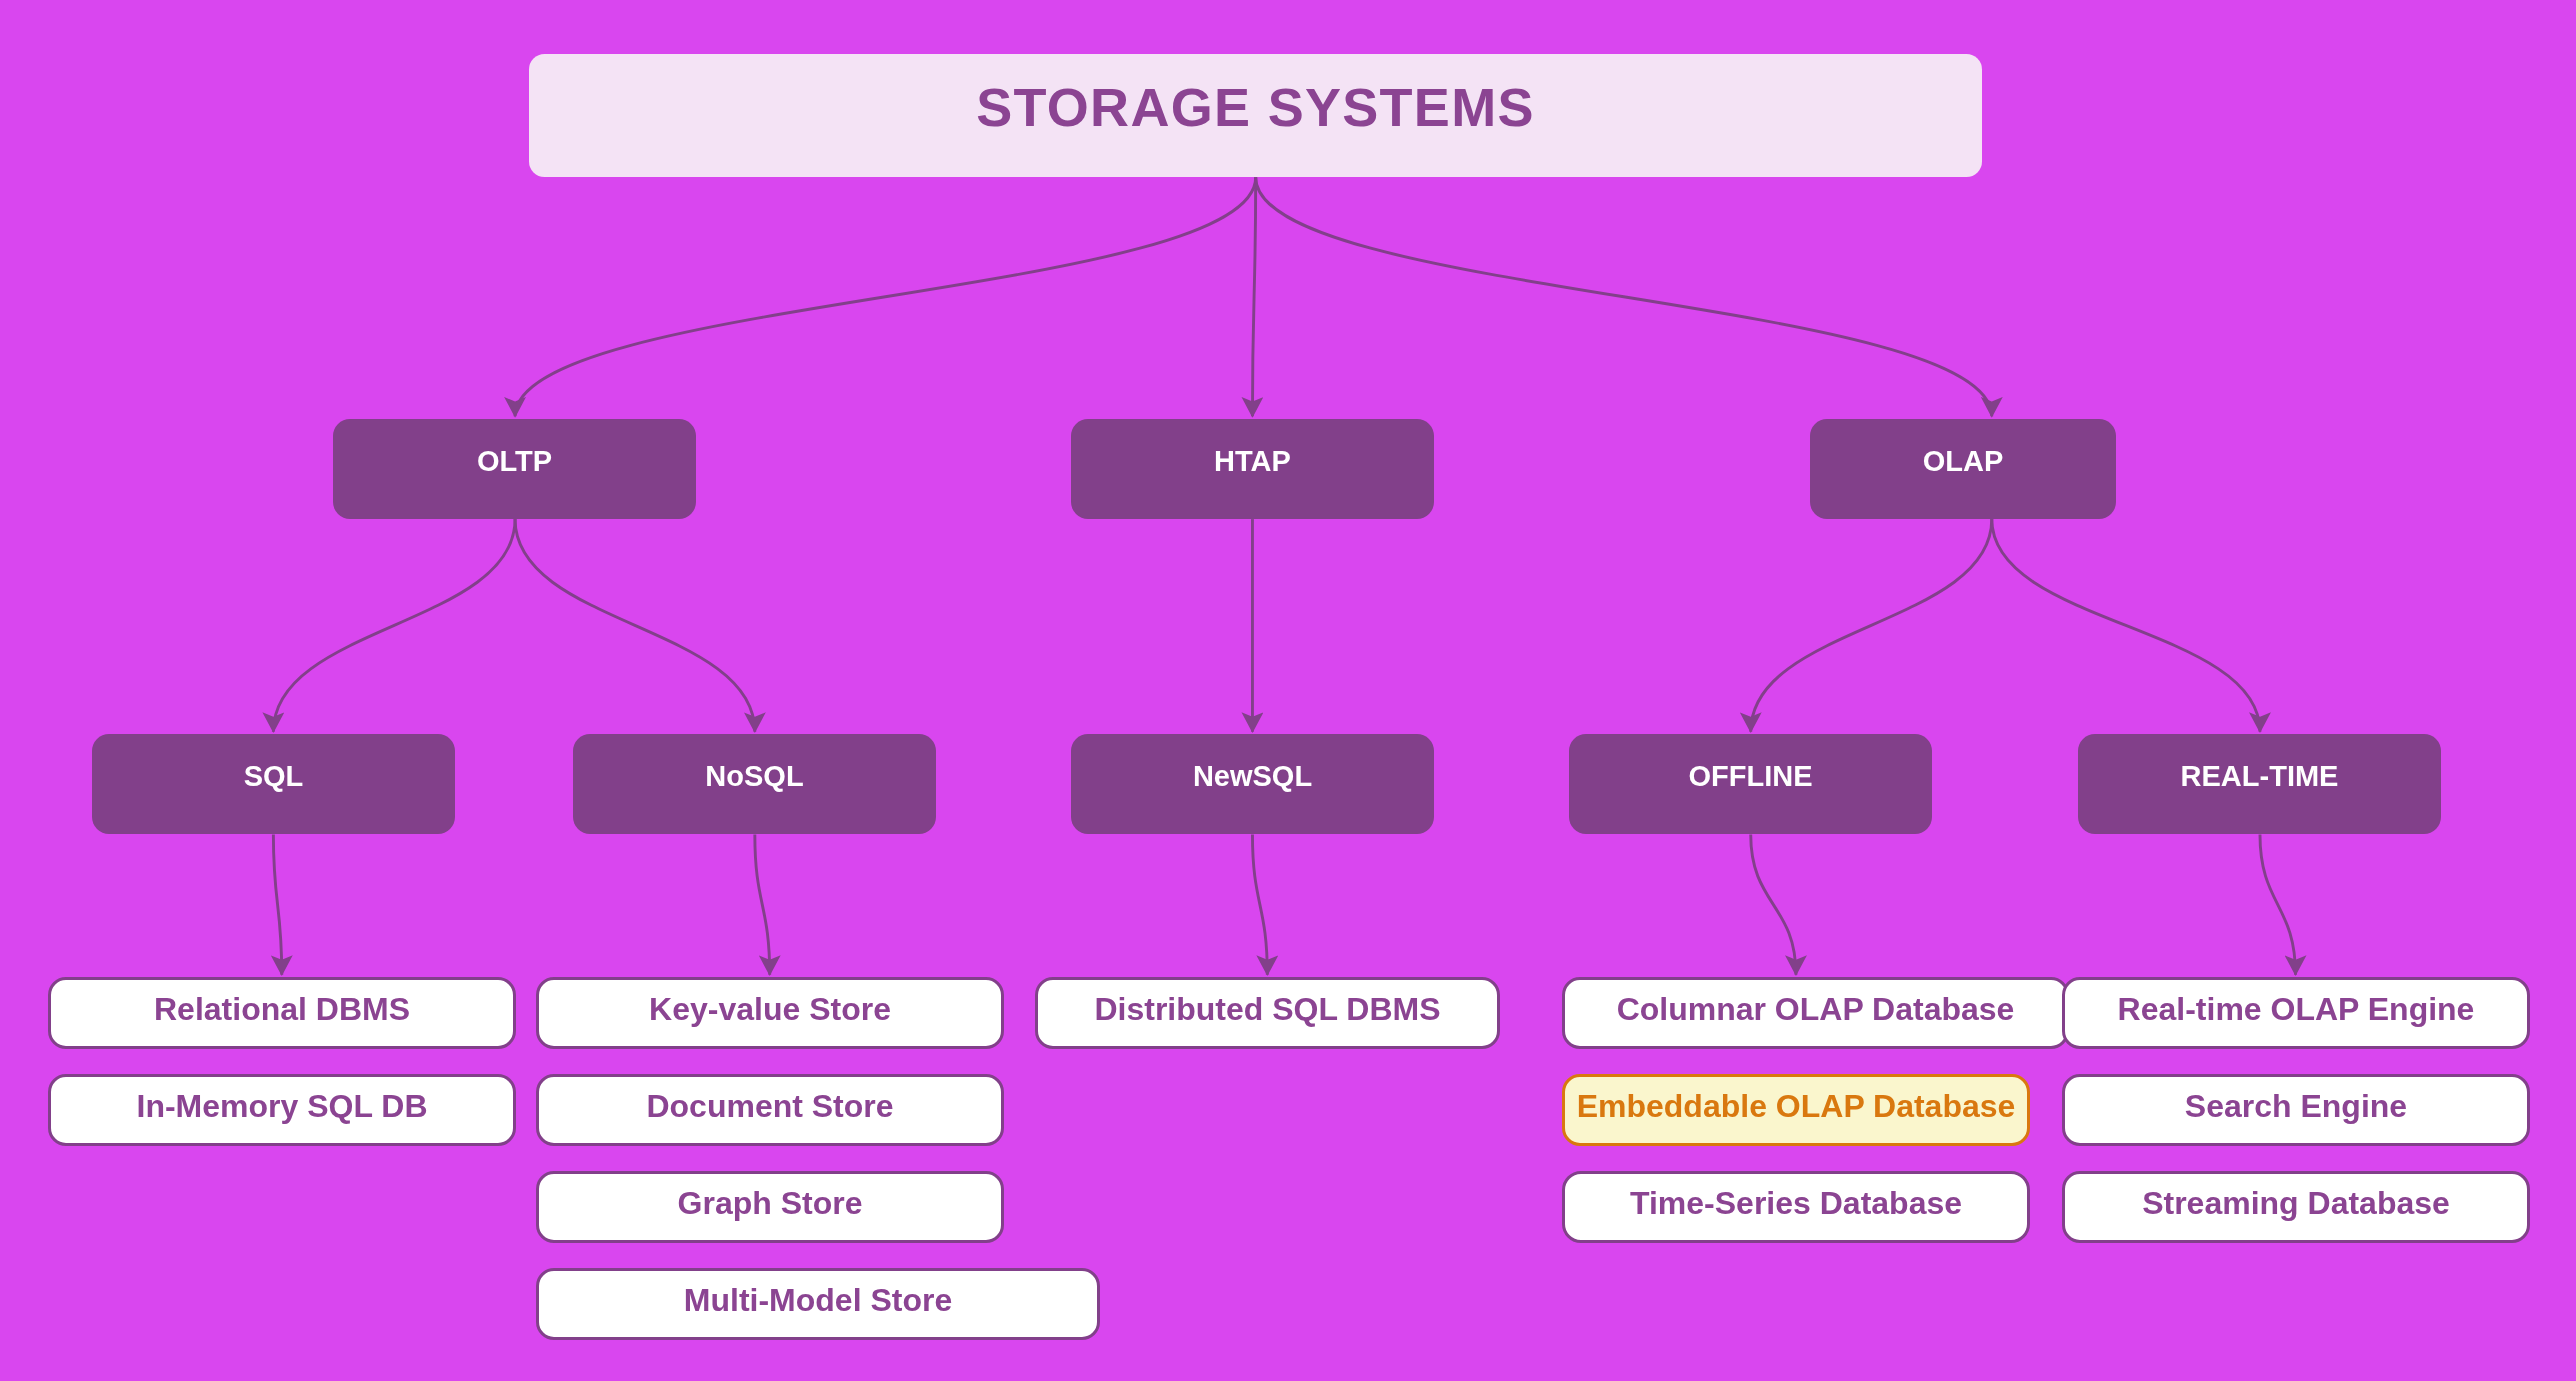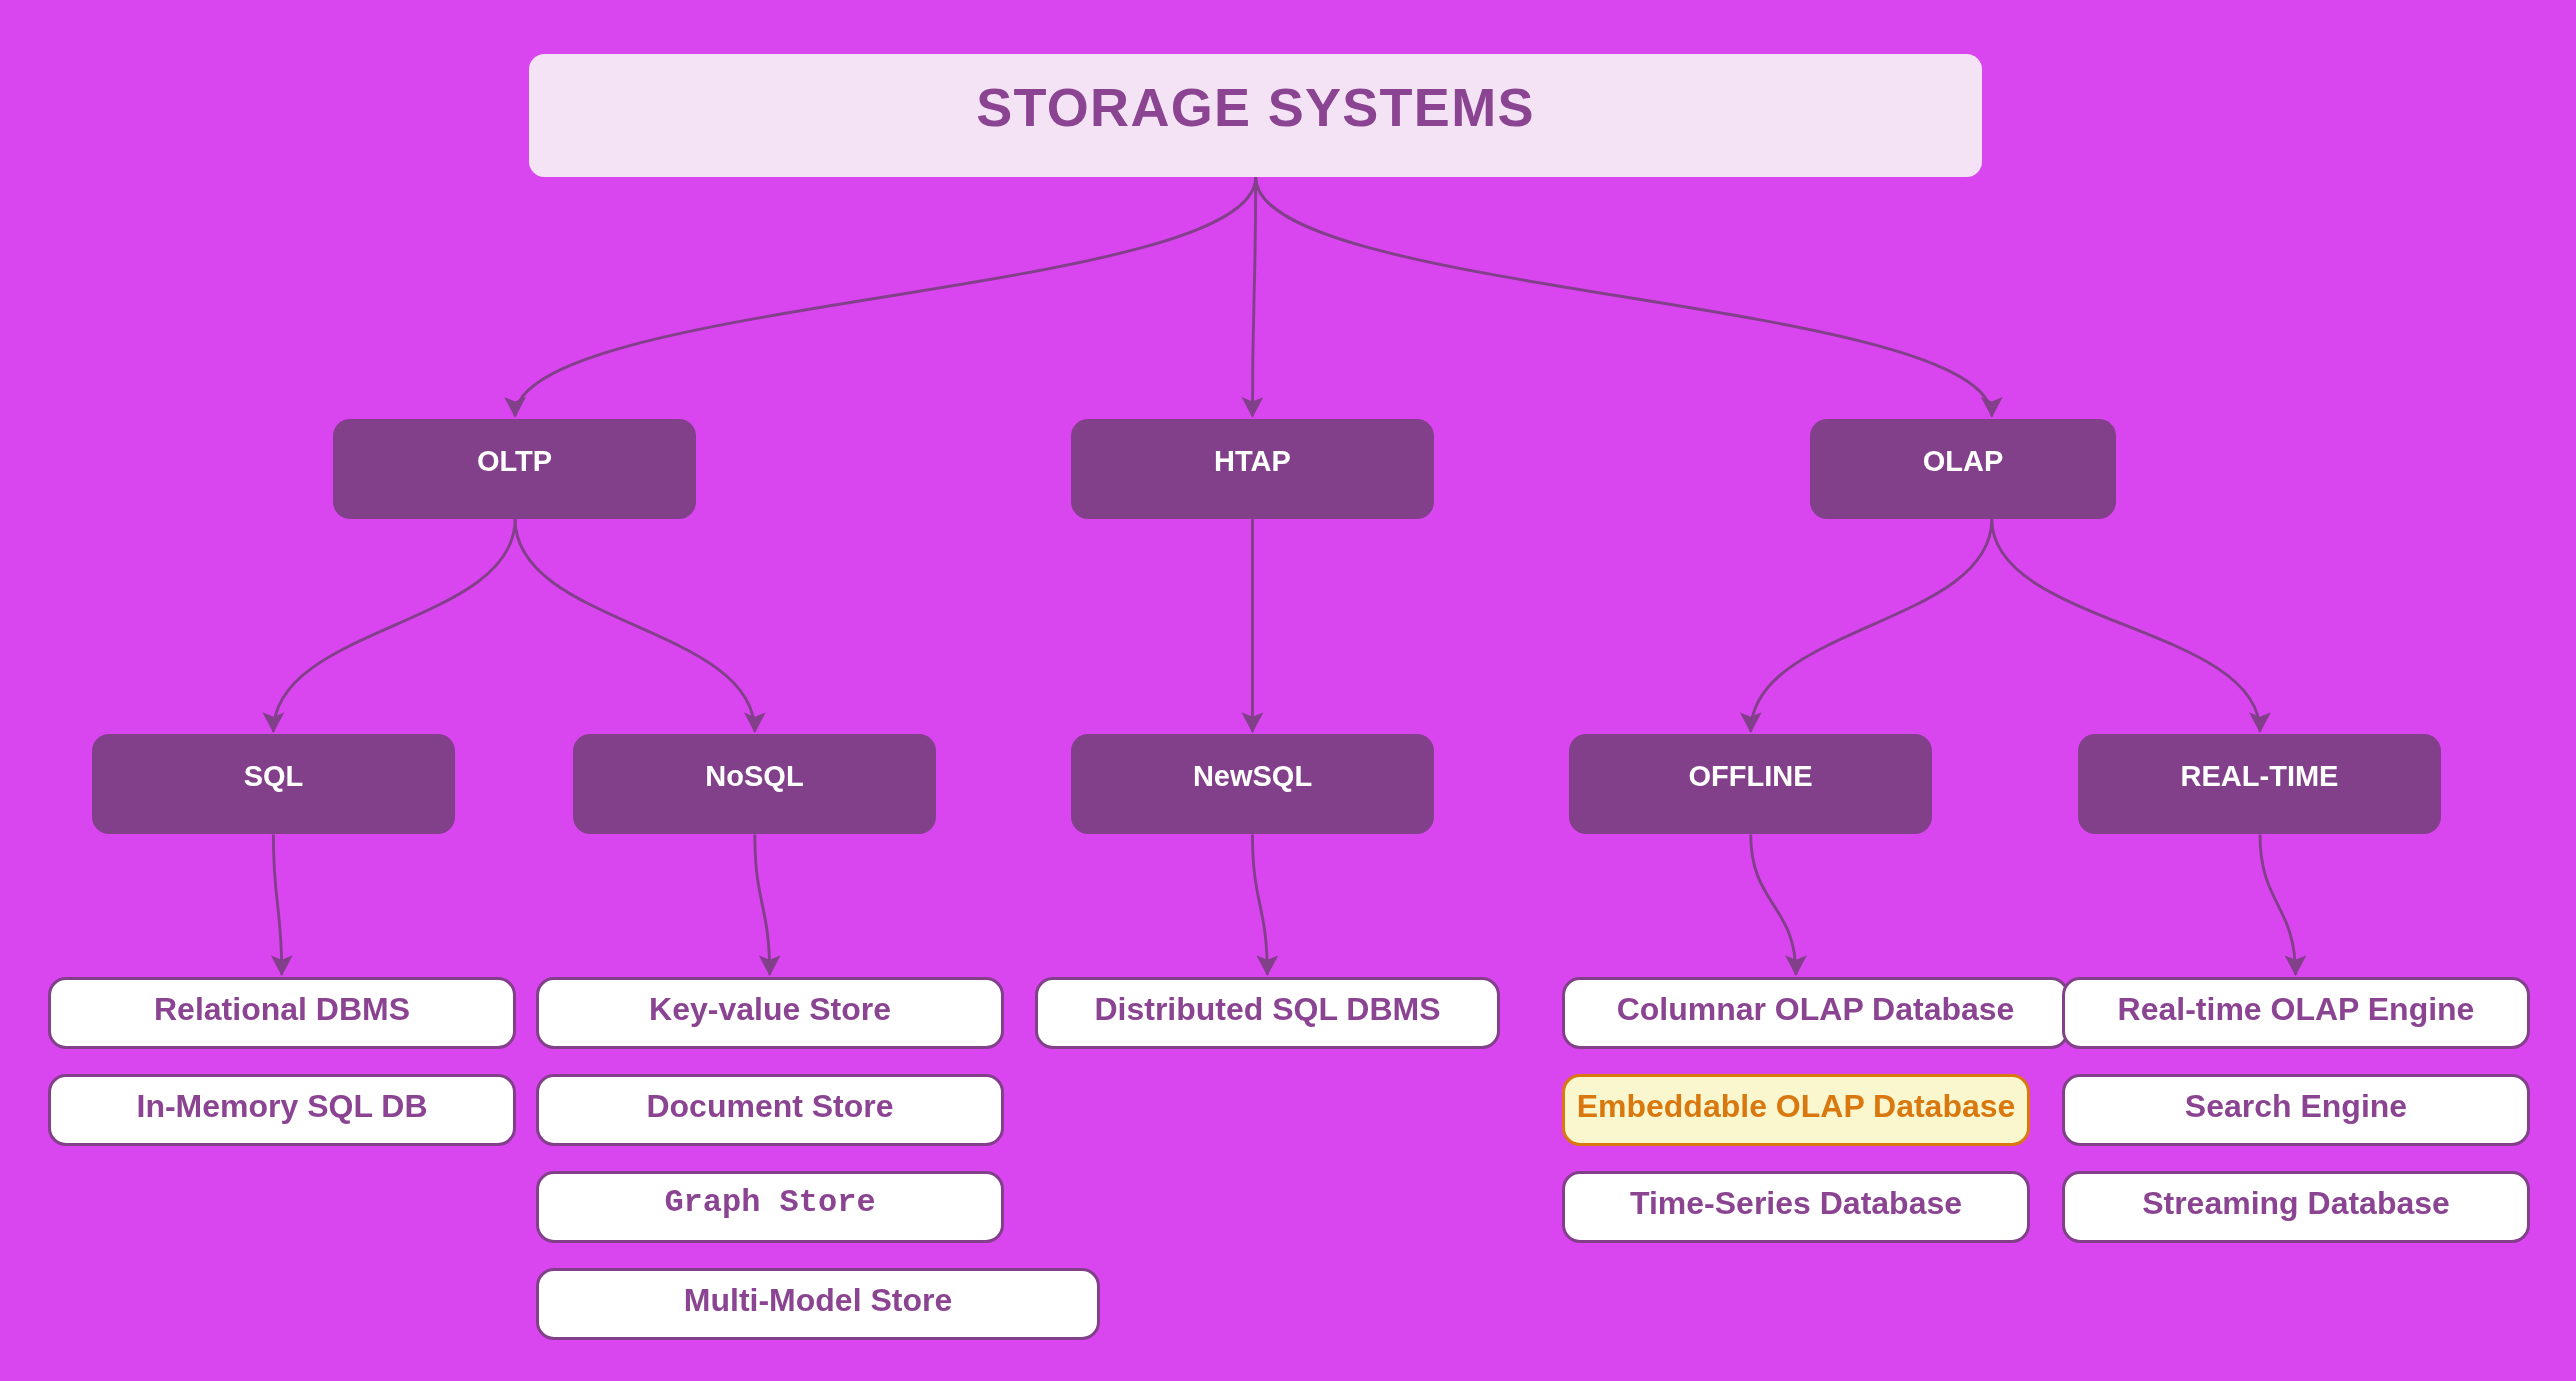--- a/index.html
+++ b/index.html
@@ -127,36 +127,36 @@
       </div>
       <div class="node leaf" style="left: 48px; top: 1074px; width: 468px; height: 72px;">
         <span>In-Memory SQL DB</span>
       </div>
       <div class="node leaf" style="left: 536px; top: 977px; width: 468px; height: 72px;">
         <span>Key-value Store</span>
       </div>
       <div class="node leaf" style="left: 536px; top: 1074px; width: 468px; height: 72px;">
         <span>Document Store</span>
       </div>
-      <div class="node leaf" style="left: 536px; top: 1171px; width: 468px; height: 72px; font-family: Liberation Mono, monospace;">
+      <div class="node leaf" style="left: 536px; top: 1171px; width: 468px; height: 72px;">
         <span>Graph Store</span>
       </div>
       <div class="node leaf" style="left: 536px; top: 1268px; width: 564px; height: 72px;">
         <span>Multi-Model Store</span>
       </div>
       <div class="node leaf" style="left: 1035px; top: 977px; width: 465px; height: 72px;">
         <span>Distributed SQL DBMS</span>
       </div>
       <div class="node leaf" style="left: 1562px; top: 977px; width: 507px; height: 72px;">
         <span>Columnar OLAP Database</span>
       </div>
       <div class="node leaf leaf-highlight" style="left: 1562px; top: 1074px; width: 468px; height: 72px;">
         <span>Embeddable OLAP Database</span>
       </div>
-      <div class="node leaf" style="left: 1562px; top: 1171px; width: 468px; height: 72px;">
+      <div class="node leaf" style="left: 1562px; top: 1171px; width: 468px; height: 72px; border-radius: 19px;">
         <span>Time-Series Database</span>
       </div>
       <div class="node leaf" style="left: 2062px; top: 977px; width: 468px; height: 72px;">
         <span>Real-time OLAP Engine</span>
       </div>
       <div class="node leaf" style="left: 2062px; top: 1074px; width: 468px; height: 72px;">
         <span>Search Engine</span>
       </div>
       <div class="node leaf" style="left: 2062px; top: 1171px; width: 468px; height: 72px;">
         <span>Streaming Database</span>

